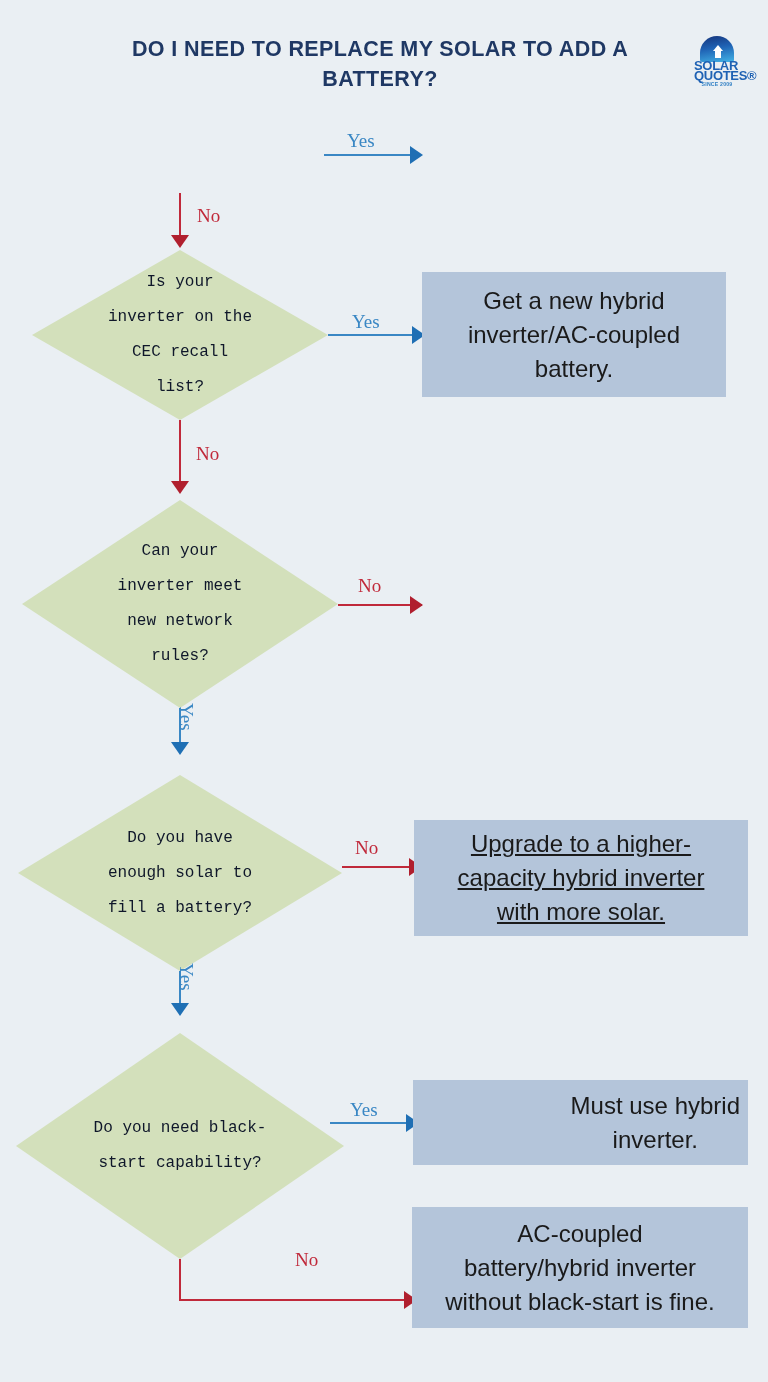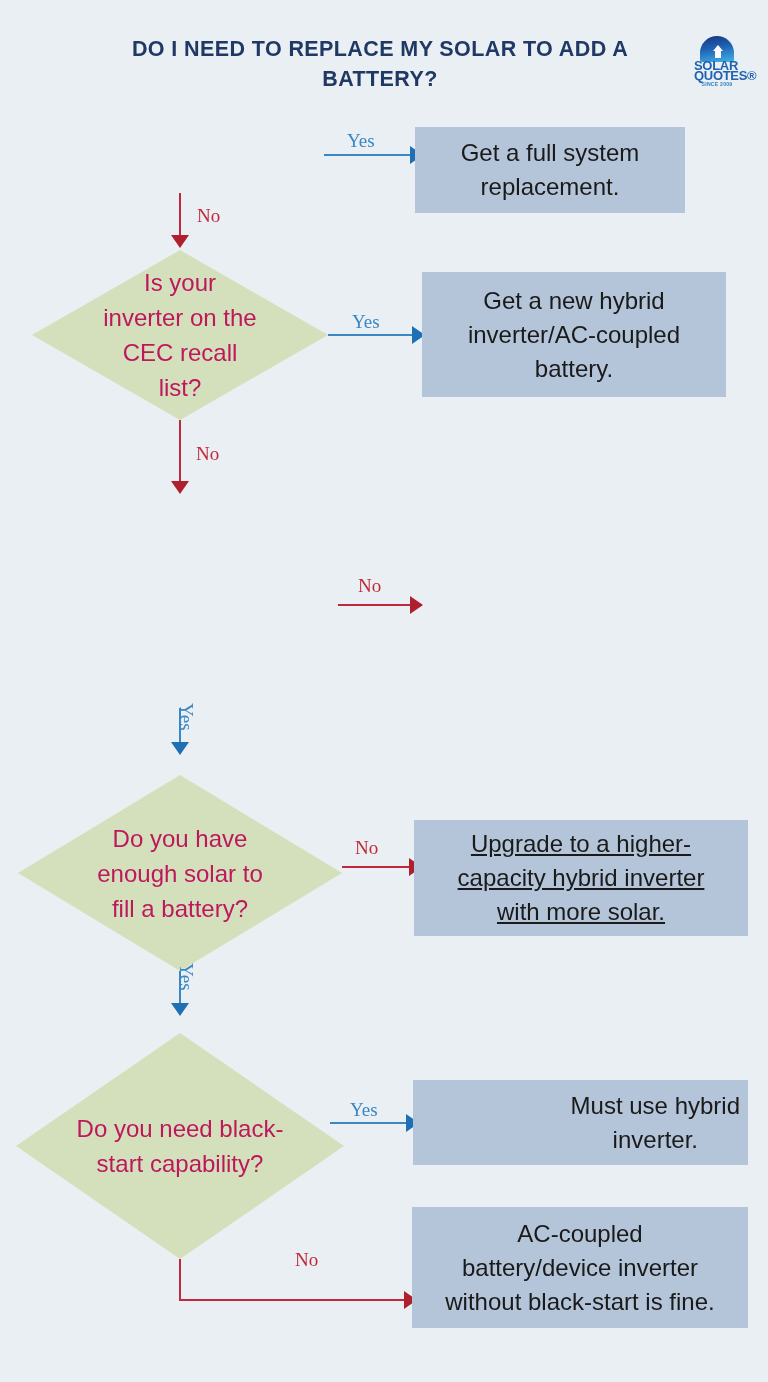--- a/index.html
+++ b/index.html
@@ -113,24 +113,25 @@
     clip-path: polygon(50% 0%, 100% 50%, 50% 100%, 0% 50%);
   }
   .diamond-txt {
     position: absolute;
     left: 0; top: 0;
     width: 100%; height: 100%;
     display: flex;
     align-items: center;
     justify-content: center;
     text-align: center;
-    font-size: 24px;
+    font-size: 16px;
     line-height: 35px;
-    color: #be185d;
+    color: #0f172a;
     white-space: pre-line;
+    font-family: Liberation Mono, monospace;
   }
   .outbox {
     background: #b4c5da;
   }
   .outbox .txt {
     font-size: 24px;
     line-height: 34px;
     padding: 4px 8px;
     white-space: pre-line;
   }
@@ -191,24 +192,20 @@
       </div>
       <div class="since">SINCE 2009</div>
     </div>
   </div>
 
 
   <div class="hline blue" style="left:324px; top:154px; width:94px;"></div>
   <div class="arrow-right blue" style="left:410px; top:146px;"></div>
   <div class="edgelabel lbl-yes" style="left:347px; top:131px;">Yes</div>
 
-  <div class="node outbox" style="left:415px; top:127px; width:270px; height:86px;">
-    <div class="txt">Get a full system
-replacement.</div>
-  </div>
 
   <div class="vline red" style="left:179px; top:193px; height:48px;"></div>
   <div class="arrow-down red" style="left:171px; top:235px;"></div>
   <div class="edgelabel lbl-no" style="left:197px; top:206px;">No</div>
 
   <div class="diamond-wrap" style="left:32px; top:250px; width:296px; height:170px;">
     <div class="diamond-shape"></div>
     <div class="diamond-txt">Is your
 inverter on the
 CEC recall
@@ -222,20 +219,27 @@
   <div class="node outbox" style="left:422px; top:272px; width:304px; height:125px;">
     <div class="txt">Get a new hybrid
 inverter/AC-coupled
 battery.</div>
   </div>
 
   <div class="vline red" style="left:179px; top:420px; height:67px;"></div>
   <div class="arrow-down red" style="left:171px; top:481px;"></div>
   <div class="edgelabel lbl-no" style="left:196px; top:444px;">No</div>
 
+  <div class="diamond-wrap" style="left:22px; top:500px; width:316px; height:208px;">
+    <div class="diamond-shape"></div>
+    <div class="diamond-txt">Can your
+inverter meet
+new network
+rules?</div>
+  </div>
 
   <div class="hline red" style="left:338px; top:604px; width:84px;"></div>
   <div class="arrow-right red" style="left:410px; top:596px;"></div>
   <div class="edgelabel lbl-no" style="left:358px; top:576px;">No</div>
 
 
   <div class="vline blue" style="left:179px; top:708px; height:41px;"></div>
   <div class="arrow-down blue" style="left:171px; top:742px;"></div>
   <div class="edgelabel lbl-yes rot90" style="left:196px; top:703px;">Yes</div>
 
@@ -276,17 +280,17 @@
   </div>
 
   <div class="vline red" style="left:179px; top:1259px; height:42px;"></div>
   <div class="hline red" style="left:179px; top:1259px; width:2px;"></div>
   <div class="hline red" style="left:179px; top:1299px; width:235px;"></div>
   <div class="arrow-right red" style="left:404px; top:1291px;"></div>
   <div class="edgelabel lbl-no" style="left:295px; top:1250px;">No</div>
 
   <div class="node outbox" style="left:412px; top:1207px; width:336px; height:121px;">
     <div class="txt">AC-coupled
-battery/device inverter
+battery/hybrid inverter
 without black-start is fine.</div>
   </div>
 
 </div>
 
 </body></html>

